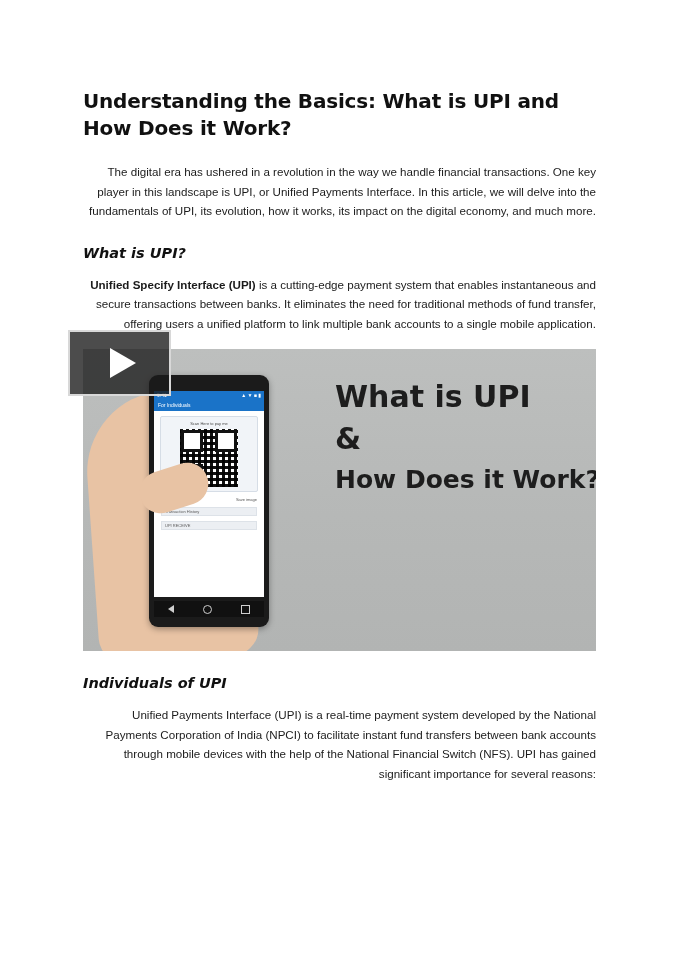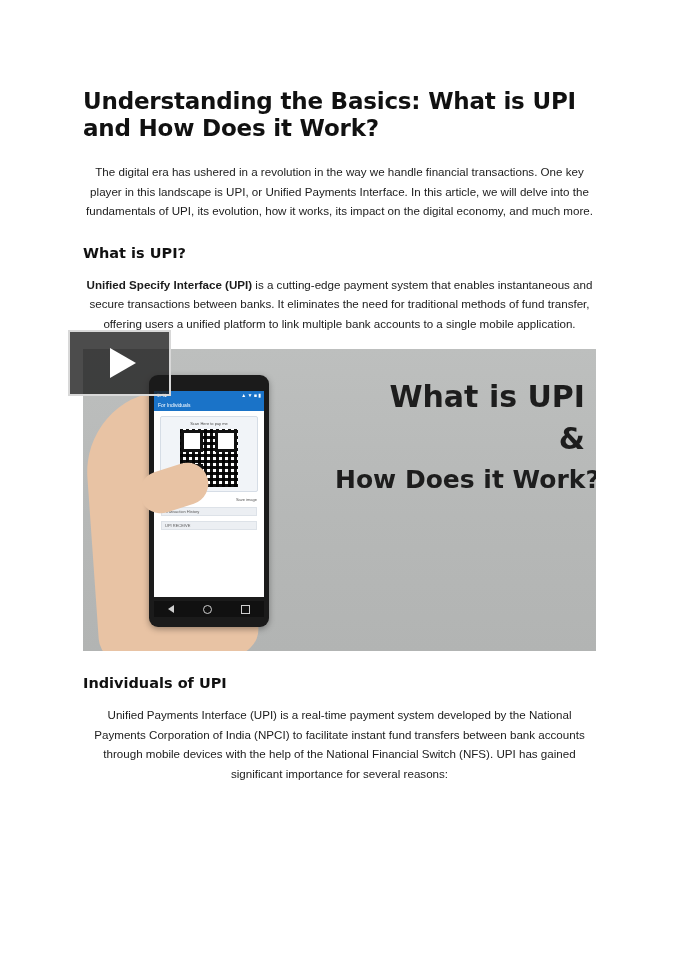--- a/index.html
+++ b/index.html
@@ -23,42 +23,43 @@
     background: #ffffff;
   }
   .content {
     position: absolute;
     left: 83px;
     top: 88px;
     width: 513px;
   }
   h1.doc-title {
     font-family: "DejaVu Sans", sans-serif;
-    font-size: 23px;
+    font-size: 20px;
     line-height: 27px;
     font-weight: bold;
     letter-spacing: -0.2px;
     margin: 0 0 20px 0;
     color: #111111;
   }
   h2.section-heading {
     font-family: "DejaVu Sans", sans-serif;
     font-size: 14.5px;
     line-height: 20px;
     font-weight: bold;
     margin: 22px 0 12px 0;
     color: #111111;
+    font-style: italic;
   }
   p.body-text {
     font-family: "Liberation Sans", sans-serif;
     font-size: 11.6px;
     line-height: 19.5px;
     margin: 0 0 10px 0;
     color: #1b1b1b;
-    text-align: center;
+    text-align: right;
   }
   p.body-text b {
     font-weight: bold;
   }
 
   
   .media-block {
     position: relative;
     width: 513px;
     height: 302px;
@@ -69,21 +70,21 @@
   .media-inner {
     position: absolute;
     inset: 0;
     background: linear-gradient(180deg, #bdbfbe 0%, #b6b8b7 55%, #b2b4b3 100%);
   }
   .media-title {
     position: absolute;
     left: 252px;
     top: 28px;
     width: 250px;
-    text-align: right;
+    text-align: left;
     font-family: "DejaVu Sans", sans-serif;
     font-weight: bold;
     color: #1d1d1d;
   }
   .media-title .line1 { font-size: 30px; line-height: 40px; display:block;}
   .media-title .line2 { font-size: 30px; line-height: 44px; display:block;}
   .media-title .line3 { font-size: 25px; line-height: 38px; display:block; white-space: nowrap;}
 
   
   .hand {

